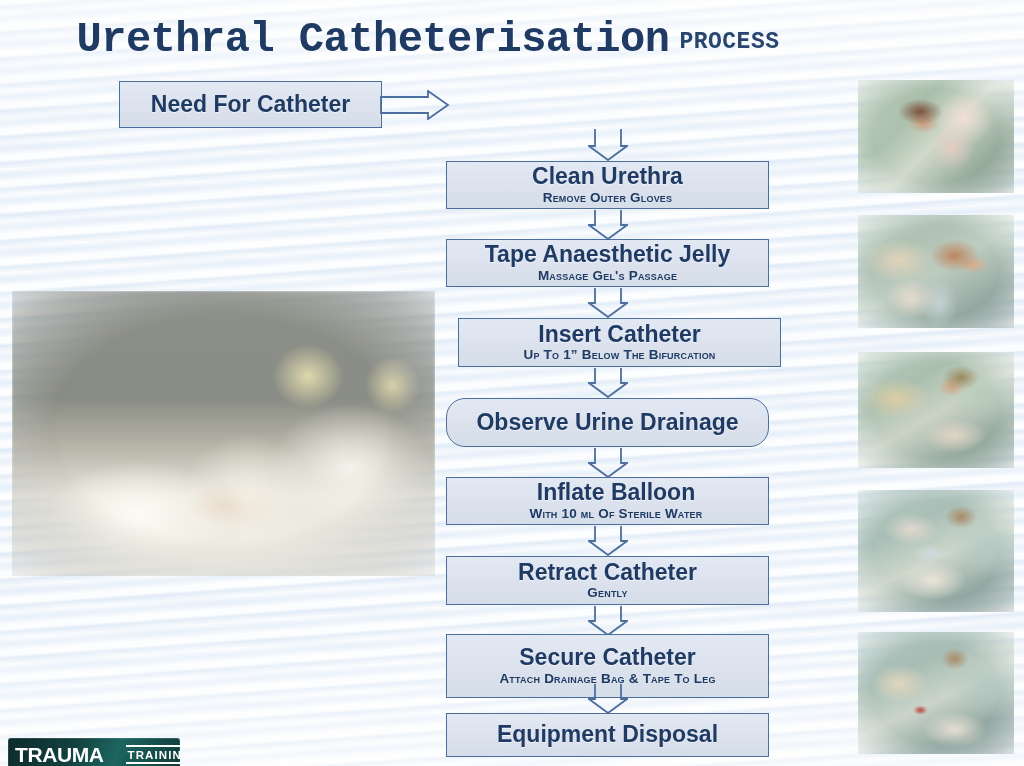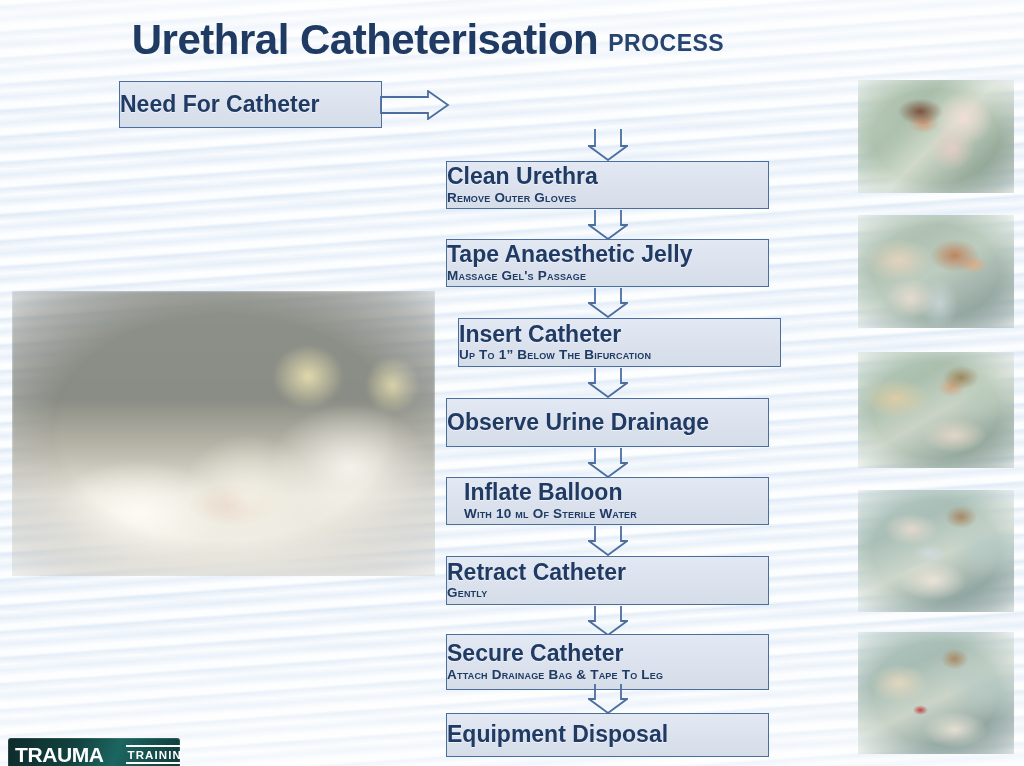--- a/index.html
+++ b/index.html
@@ -19,35 +19,36 @@
       repeating-linear-gradient(184deg,
         rgba(255,255,255,.5) 0px, rgba(214,229,245,.45) 11px,
         rgba(255,255,255,.55) 23px, rgba(228,238,249,.4) 34px),
       linear-gradient(165deg,#e6eef8 0%,#f2f7fc 28%,#e9f1f9 55%,#f5f9fd 78%,#e4edf7 100%);
   }
 
   
   #title-wrap{
     position:absolute;left:0;top:16px;width:856px;text-align:center;
     white-space:nowrap;
+    font-family:Liberation Mono, monospace;
   }
   .title-main{
     font-size:42px;font-weight:bold;color:#1f3a63;letter-spacing:-.5px;
   }
   .title-sub{
     font-size:23px;font-weight:bold;color:#27456f;letter-spacing:.5px;
     margin-left:10px;position:relative;top:-3px;
   }
 
   
   .box{
     position:absolute;box-sizing:border-box;
     background:linear-gradient(180deg,#e3e9f3 0%,#dbe2ee 55%,#d5dde9 100%);
     border:1.6px solid #4c6e9e;
-    display:flex;flex-direction:column;align-items:flex-start;justify-content:center;
+    display:flex;flex-direction:column;align-items:center;justify-content:center;
     text-align:center;line-height:1.04;
   }
   .box .bt{
     font-size:23px;font-weight:bold;color:#1f3a63;
     text-shadow:0 1px 0 rgba(255,255,255,.55);
   }
   .box .bs{
     font-size:13.5px;font-weight:bold;color:#1f3a63;
     font-variant:small-caps;letter-spacing:.2px;margin-top:2px;
   }
@@ -213,21 +214,21 @@
 
   <div class="box" style="left:458px;top:318px;width:323px;height:49px;">
     <div class="bt">Insert Catheter</div>
     <div class="bs">Up To 1” Below The Bifurcation</div>
   </div>
 
   <svg class="arrow-down" style="left:588px;top:367px;" width="40" height="31" viewBox="0 0 40 31">
     <path d="M7,1 L7,16 L1,16 L20,30 L39,16 L33,16 L33,1" fill="none" stroke="#4c6e9e" stroke-width="1.8" stroke-linejoin="miter"></path>
   </svg>
 
-  <div class="box single" style="left:446px;top:398px;width:323px;height:49px;">
+  <div class="box single" style="left:446px;top:398px;width:323px;height:49px;border-radius:19px;">
     <div class="bt">Observe Urine Drainage</div>
   </div>
 
   <svg class="arrow-down" style="left:588px;top:447px;" width="40" height="31" viewBox="0 0 40 31">
     <path d="M7,1 L7,16 L1,16 L20,30 L39,16 L33,16 L33,1" fill="none" stroke="#4c6e9e" stroke-width="1.8" stroke-linejoin="miter"></path>
   </svg>
 
   <div class="box" style="left:446px;top:477px;width:323px;height:48px;padding-left:17px;">
     <div class="bt">Inflate Balloon</div>
     <div class="bs">With 10 ml Of Sterile Water</div>
@@ -239,21 +240,21 @@
 
   <div class="box" style="left:446px;top:556px;width:323px;height:49px;">
     <div class="bt">Retract Catheter</div>
     <div class="bs">Gently</div>
   </div>
 
   <svg class="arrow-down" style="left:588px;top:605px;" width="40" height="31" viewBox="0 0 40 31">
     <path d="M7,1 L7,16 L1,16 L20,30 L39,16 L33,16 L33,1" fill="none" stroke="#4c6e9e" stroke-width="1.8" stroke-linejoin="miter"></path>
   </svg>
 
-  <div class="box" style="left:446px;top:634px;width:323px;height:56px;">
+  <div class="box" style="left:446px;top:634px;width:323px;height:64px;">
     <div class="bt">Secure Catheter</div>
     <div class="bs">Attach Drainage Bag &amp; Tape To Leg</div>
   </div>
 
   <svg class="arrow-down" style="left:588px;top:683px;" width="40" height="31" viewBox="0 0 40 31">
     <path d="M7,1 L7,16 L1,16 L20,30 L39,16 L33,16 L33,1" fill="none" stroke="#4c6e9e" stroke-width="1.8" stroke-linejoin="miter"></path>
   </svg>
 
   <div class="box single" style="left:446px;top:713px;width:323px;height:44px;">
     <div class="bt">Equipment Disposal</div>

